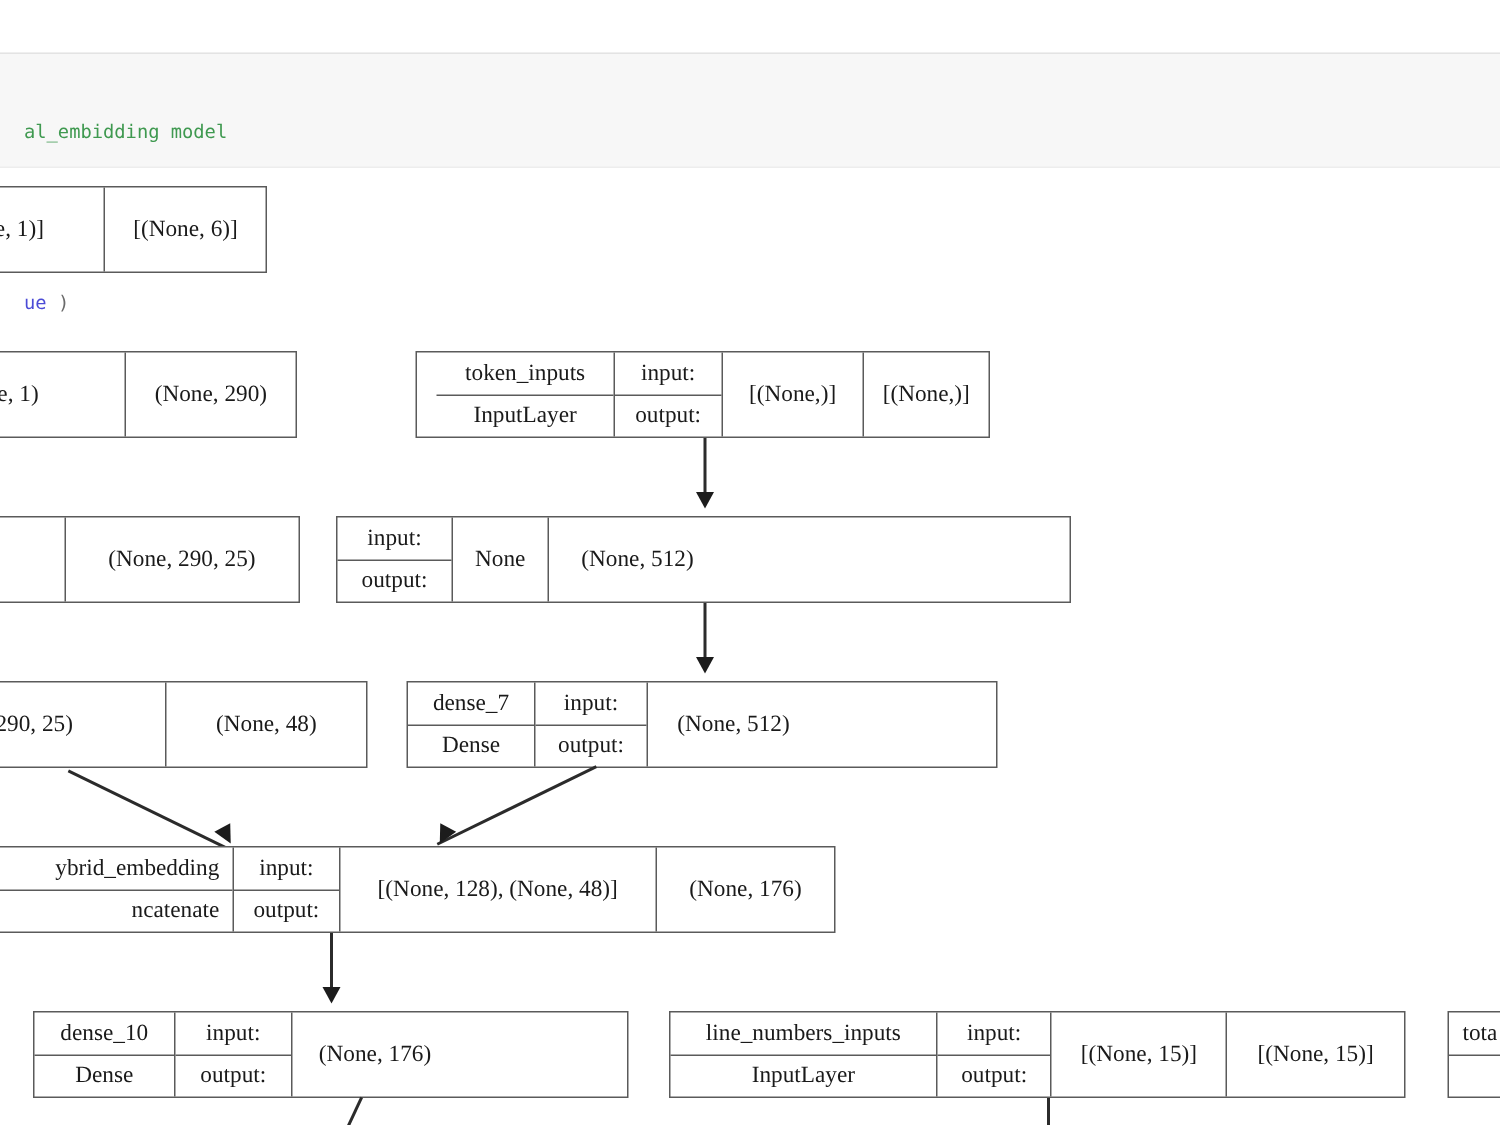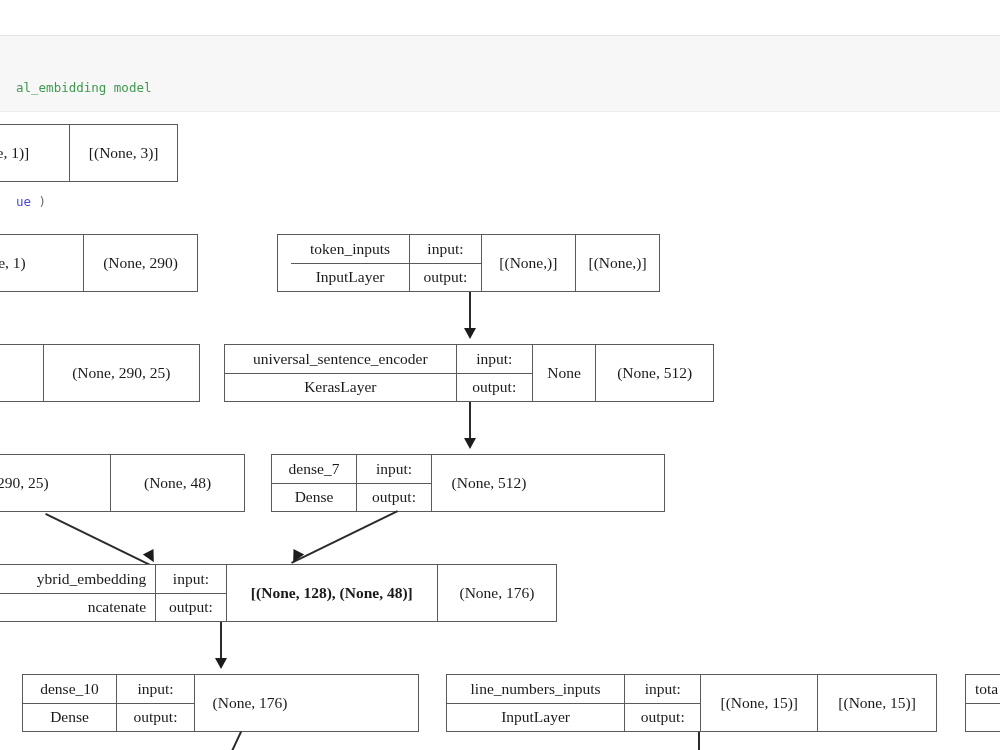--- a/index.html
+++ b/index.html
@@ -73,21 +73,21 @@
     <div class="code-line"><span class="tok-comment">al_embidding model</span></div>
     <div class="code-line"><span class="tok-fn"> plot_model</span></div>
     <div class="code-line"><span class="tok-kw">ue</span><span class="tok-plain"> )</span></div>
   </div>
 
   <div class="gnode" style="left:-60px;top:124px;width:238px;height:58px;">
     <div class="col single" style="width:130px;">
       <div class="cell">one, 1)]</div>
     </div>
     <div class="col single" style="width:108px;">
-      <div class="cell">[(None, 3)]</div>
+      <div class="cell">[(None, 6)]</div>
     </div>
   </div>
 
   <div class="gnode" style="left:-92px;top:234px;width:290px;height:58px;">
     <div class="col single" style="width:176px;">
       <div class="cell">(None, 1)</div>
     </div>
     <div class="col single" style="width:114px;">
       <div class="cell">(None, 290)</div>
     </div>
@@ -116,24 +116,20 @@
   <div class="gnode" style="left:-105px;top:344px;width:305px;height:58px;">
     <div class="col single" style="width:148px;">
       <div class="cell">, 290)</div>
     </div>
     <div class="col single" style="width:157px;">
       <div class="cell">(None, 290, 25)</div>
     </div>
   </div>
 
   <div class="gnode" style="left:224px;top:344px;width:490px;height:58px;">
-    <div class="col" style="width:233px;">
-      <div class="cell">universal_sentence_encoder</div>
-      <div class="cell">KerasLayer</div>
-    </div>
     <div class="col" style="width:76px;">
       <div class="cell">input:</div>
       <div class="cell">output:</div>
     </div>
     <div class="col single" style="width:63px;text-align:right;">
       <div class="cell">None</div>
     </div>
     <div class="col single" style="width:118px;">
       <div class="cell">(None, 512)</div>
     </div>
@@ -173,21 +169,21 @@
 
   <div class="gnode" style="left:-70px;top:564px;width:627px;height:58px;">
     <div class="col" style="width:226px;">
       <div class="cell" style="justify-content:flex-end;">ybrid_embedding</div>
       <div class="cell" style="justify-content:flex-end;">ncatenate</div>
     </div>
     <div class="col" style="width:70px;">
       <div class="cell">input:</div>
       <div class="cell">output:</div>
     </div>
-    <div class="col single" style="width:212px;font-weight:bold;">
+    <div class="col single" style="width:212px;">
       <div class="cell">[(None, 128), (None, 48)]</div>
     </div>
     <div class="col single" style="width:119px;">
       <div class="cell">(None, 176)</div>
     </div>
   </div>
 
   <div class="edge edge-v" style="left:220px;top:622px;height:38px;"></div>
   <div class="arrowhead" style="left:215px;top:658px;"></div>
 

